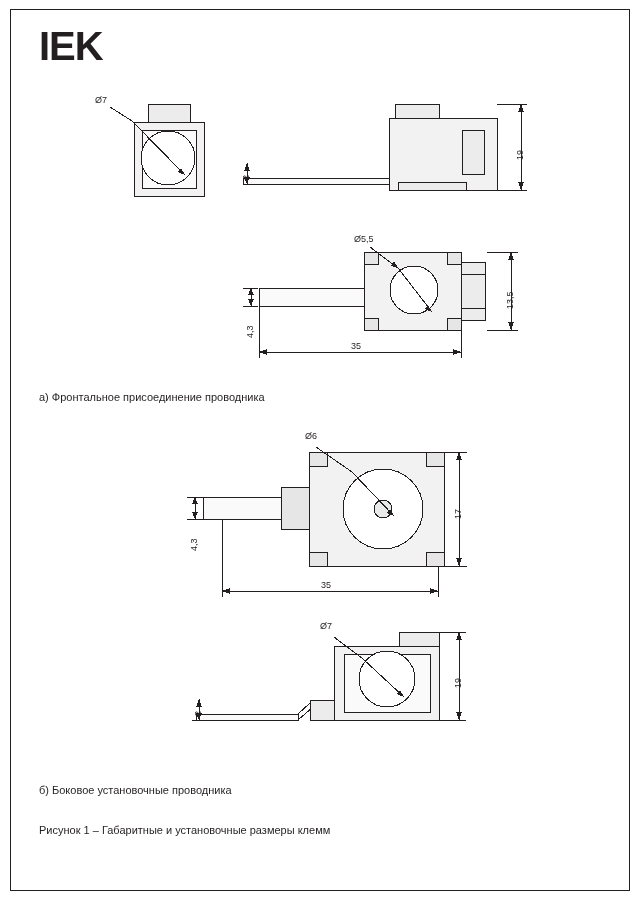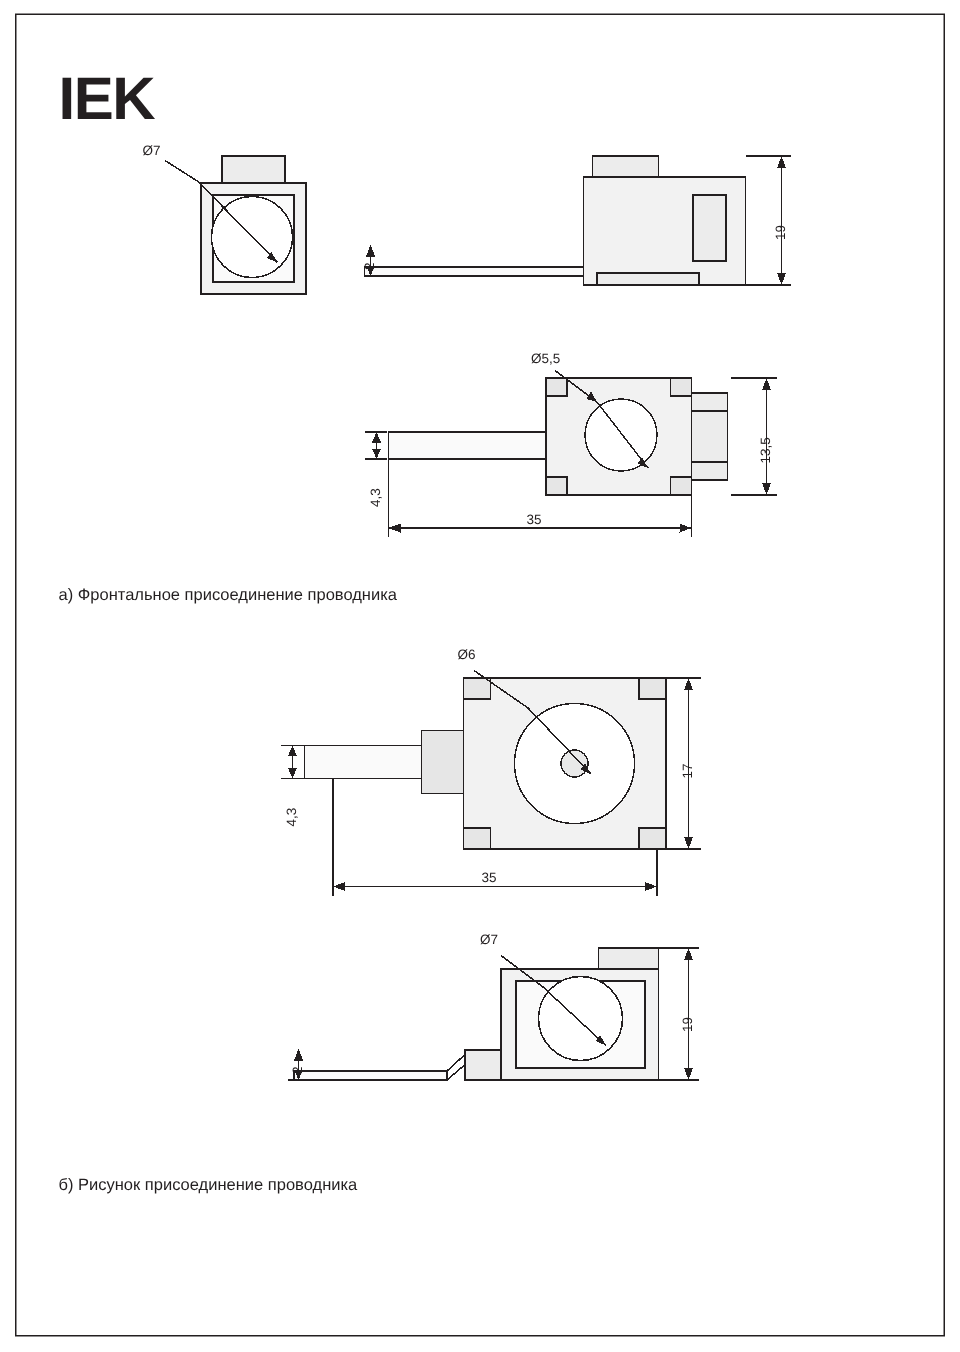--- a/index.html
+++ b/index.html
@@ -34,21 +34,20 @@
     width: 82px;
     height: 42px;
   }
   .logo-text {
     font-family: "Liberation Sans", sans-serif;
     font-weight: bold;
     font-size: 40px;
     letter-spacing: -1px;
     color: #231f20;
     line-height: 42px;
-    margin-top: 20px;
   }
   
   .cap {
     position: absolute;
     font-size: 11px;
     color: #231f20;
     white-space: nowrap;
   }
   .dim {
     position: absolute;
@@ -232,15 +231,16 @@
   <div class="dim" style="left:305px; top:431px;text-align:center;">Ø6</div>
   <div class="dim vert" style="left:453px; top:519px;">17</div>
   <div class="dim vert" style="left:189px; top:551px;">4,3</div>
   <div class="dim" style="left:321px; top:580px;">35</div>
 
   <div class="dim" style="left:320px; top:621px;">Ø7</div>
   <div class="dim vert" style="left:453px; top:688px;">19</div>
   <div class="dim vert" style="left:193px; top:716px;">2</div>
 
   <div class="cap" style="left:39px; top:391px;">а) Фронтальное присоединение проводника</div>
-  <div class="cap" style="left:39px; top:784px;">б) Рисунок присоединение проводника</div>
+  <div class="cap" style="left:39px; top:784px;">б) Боковое установочные проводника</div>
+  <div class="cap" style="left:39px; top:824px;">Рисунок 1 – Габаритные и установочные размеры клемм</div>
 
 </div>
 
 </body></html>

